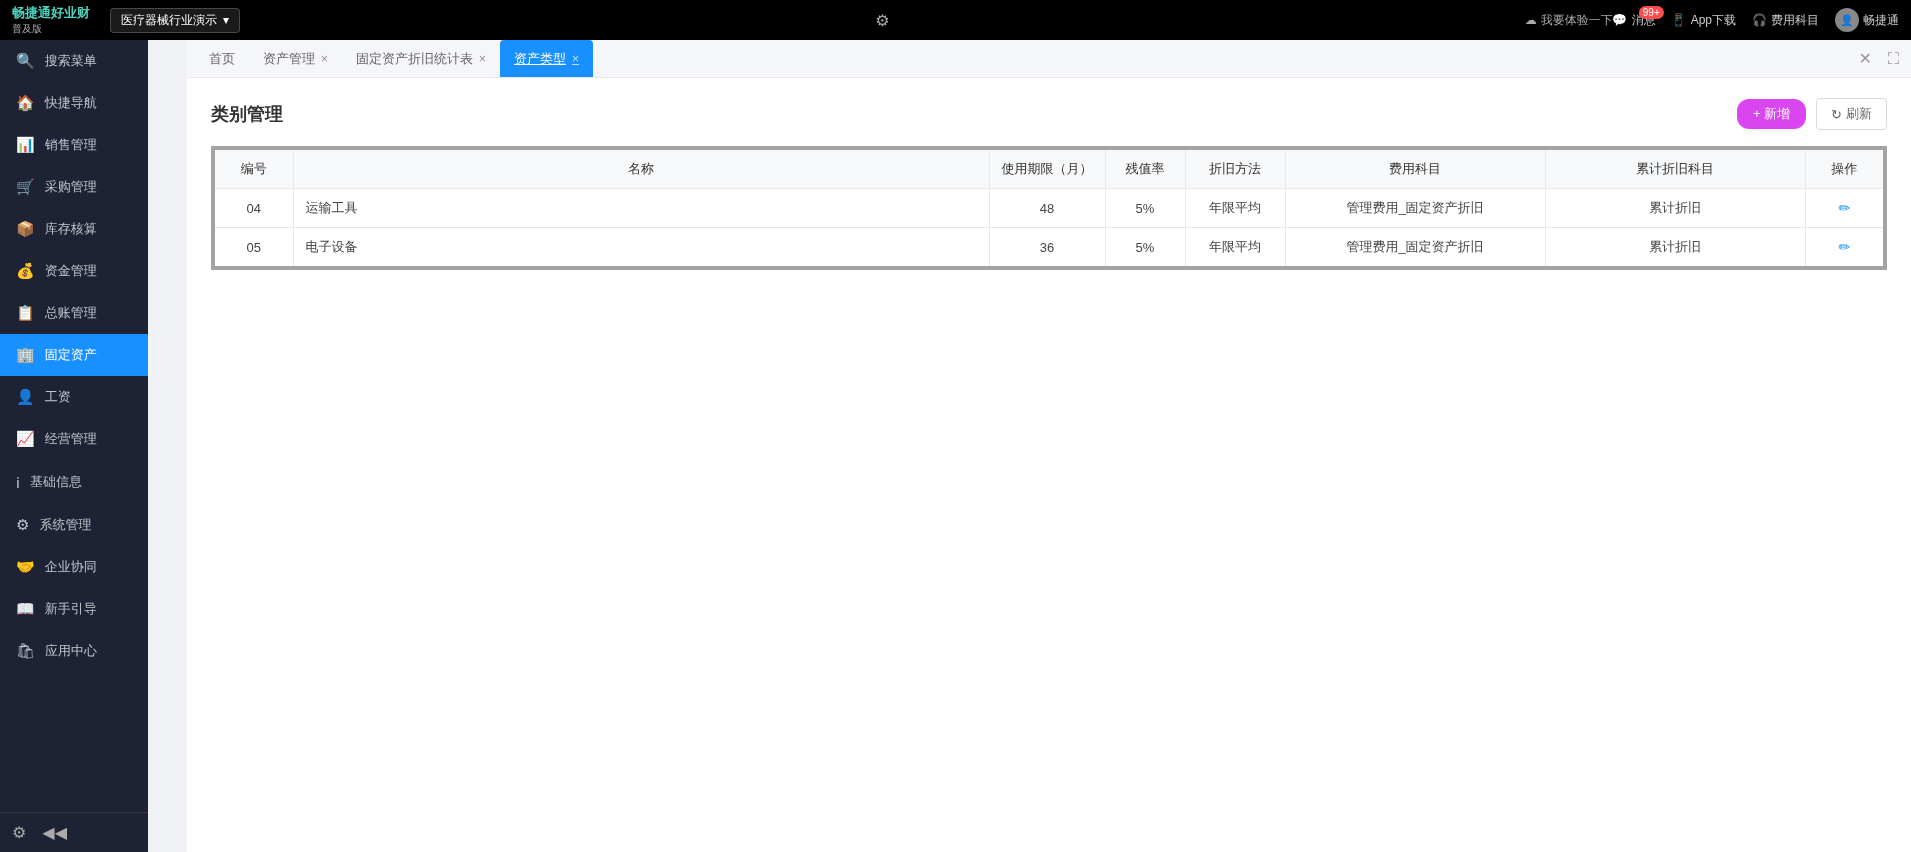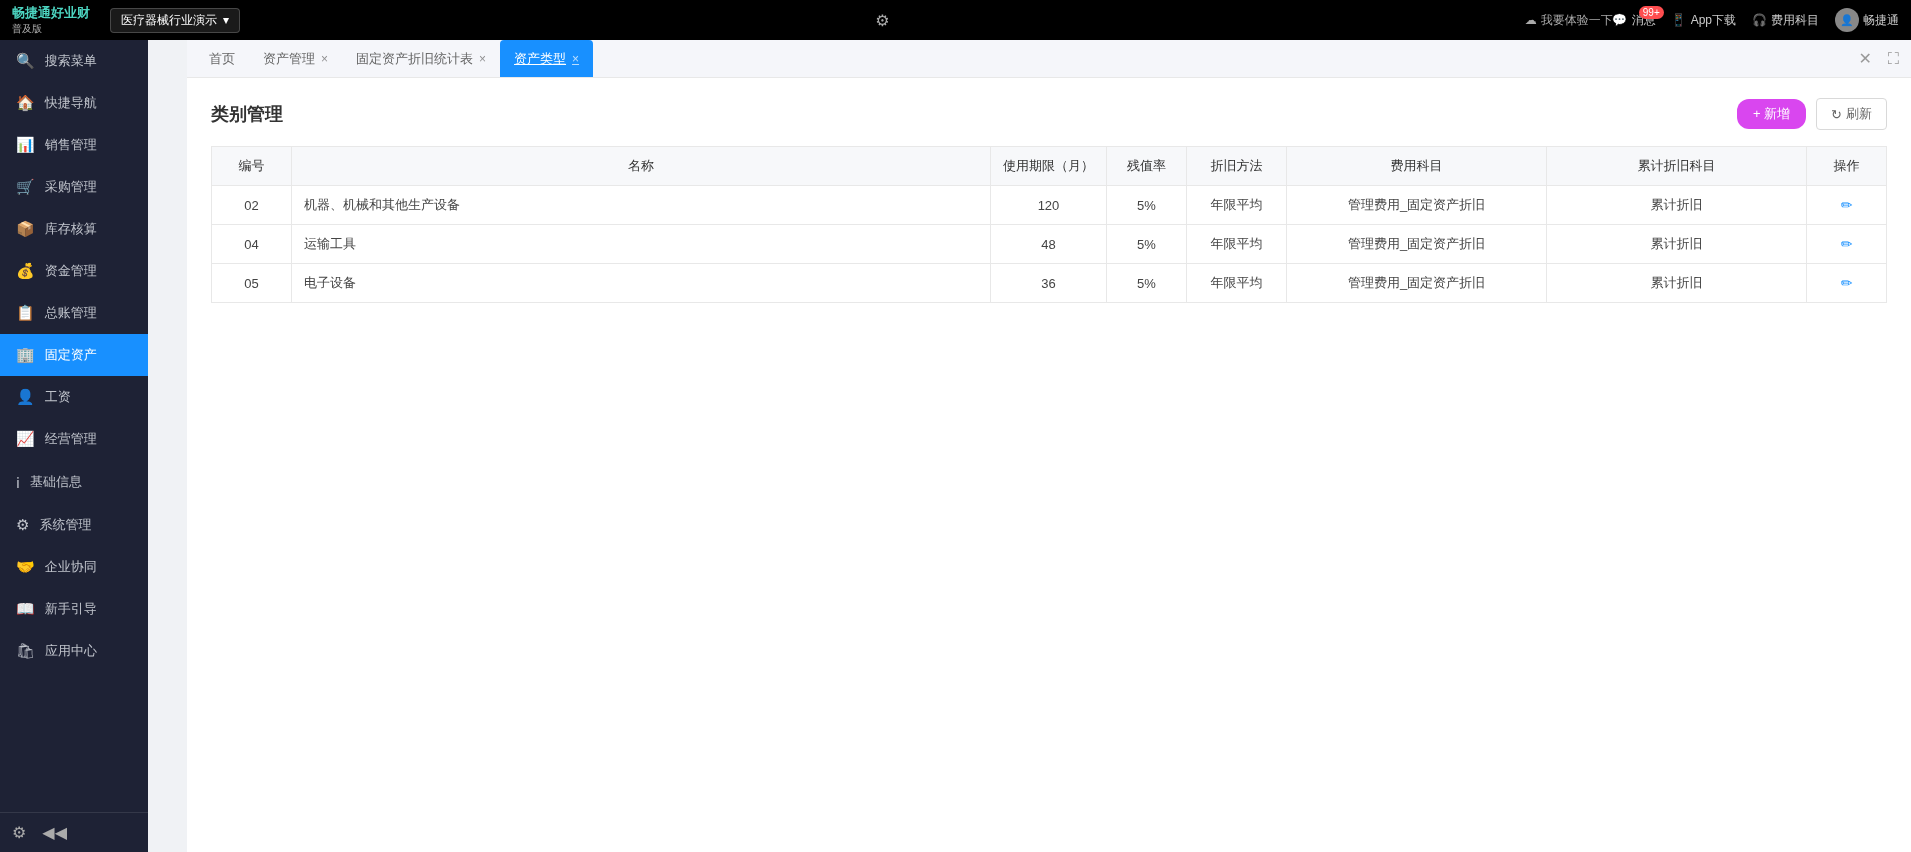--- a/index.html
+++ b/index.html
@@ -251,21 +251,21 @@
       cursor: pointer;
       display: flex;
       align-items: center;
       gap: 4px;
     }
 
     
     .data-table {
       width: 100%;
       border-collapse: collapse;
-      border: 1px solid #a3a3a3;
+      border: 4px solid #a3a3a3;
       background: #fff;
     }
     .data-table th {
       background: #f7f8fa;
       color: #333;
       font-weight: 500;
       font-size: 13px;
       padding: 10px 12px;
       border: 1px solid #e8e8e8;
       text-align: center;
@@ -456,30 +456,20 @@
             <th class="col-name">名称</th>
             <th class="col-period">使用期限（月）</th>
             <th class="col-residual">残值率</th>
             <th class="col-method">折旧方法</th>
             <th class="col-expense">费用科目</th>
             <th class="col-accum">累计折旧科目</th>
             <th class="col-action">操作</th>
           </tr>
         </thead>
         <tbody id="table-body">
-            <tr>
-      <td class="td-code">02</td>
-      <td class="td-left">机器、机械和其他生产设备</td>
-      <td>120</td>
-      <td>5%</td>
-      <td>年限平均</td>
-      <td class="link-text">管理费用_固定资产折旧</td>
-      <td class="link-text">累计折旧</td>
-      <td><span class="edit-icon-btn">✏</span></td>
-    </tr>
             <tr>
       <td class="td-code">04</td>
       <td class="td-left">运输工具</td>
       <td>48</td>
       <td>5%</td>
       <td>年限平均</td>
       <td class="link-text">管理费用_固定资产折旧</td>
       <td class="link-text">累计折旧</td>
       <td><span class="edit-icon-btn">✏</span></td>
     </tr>

